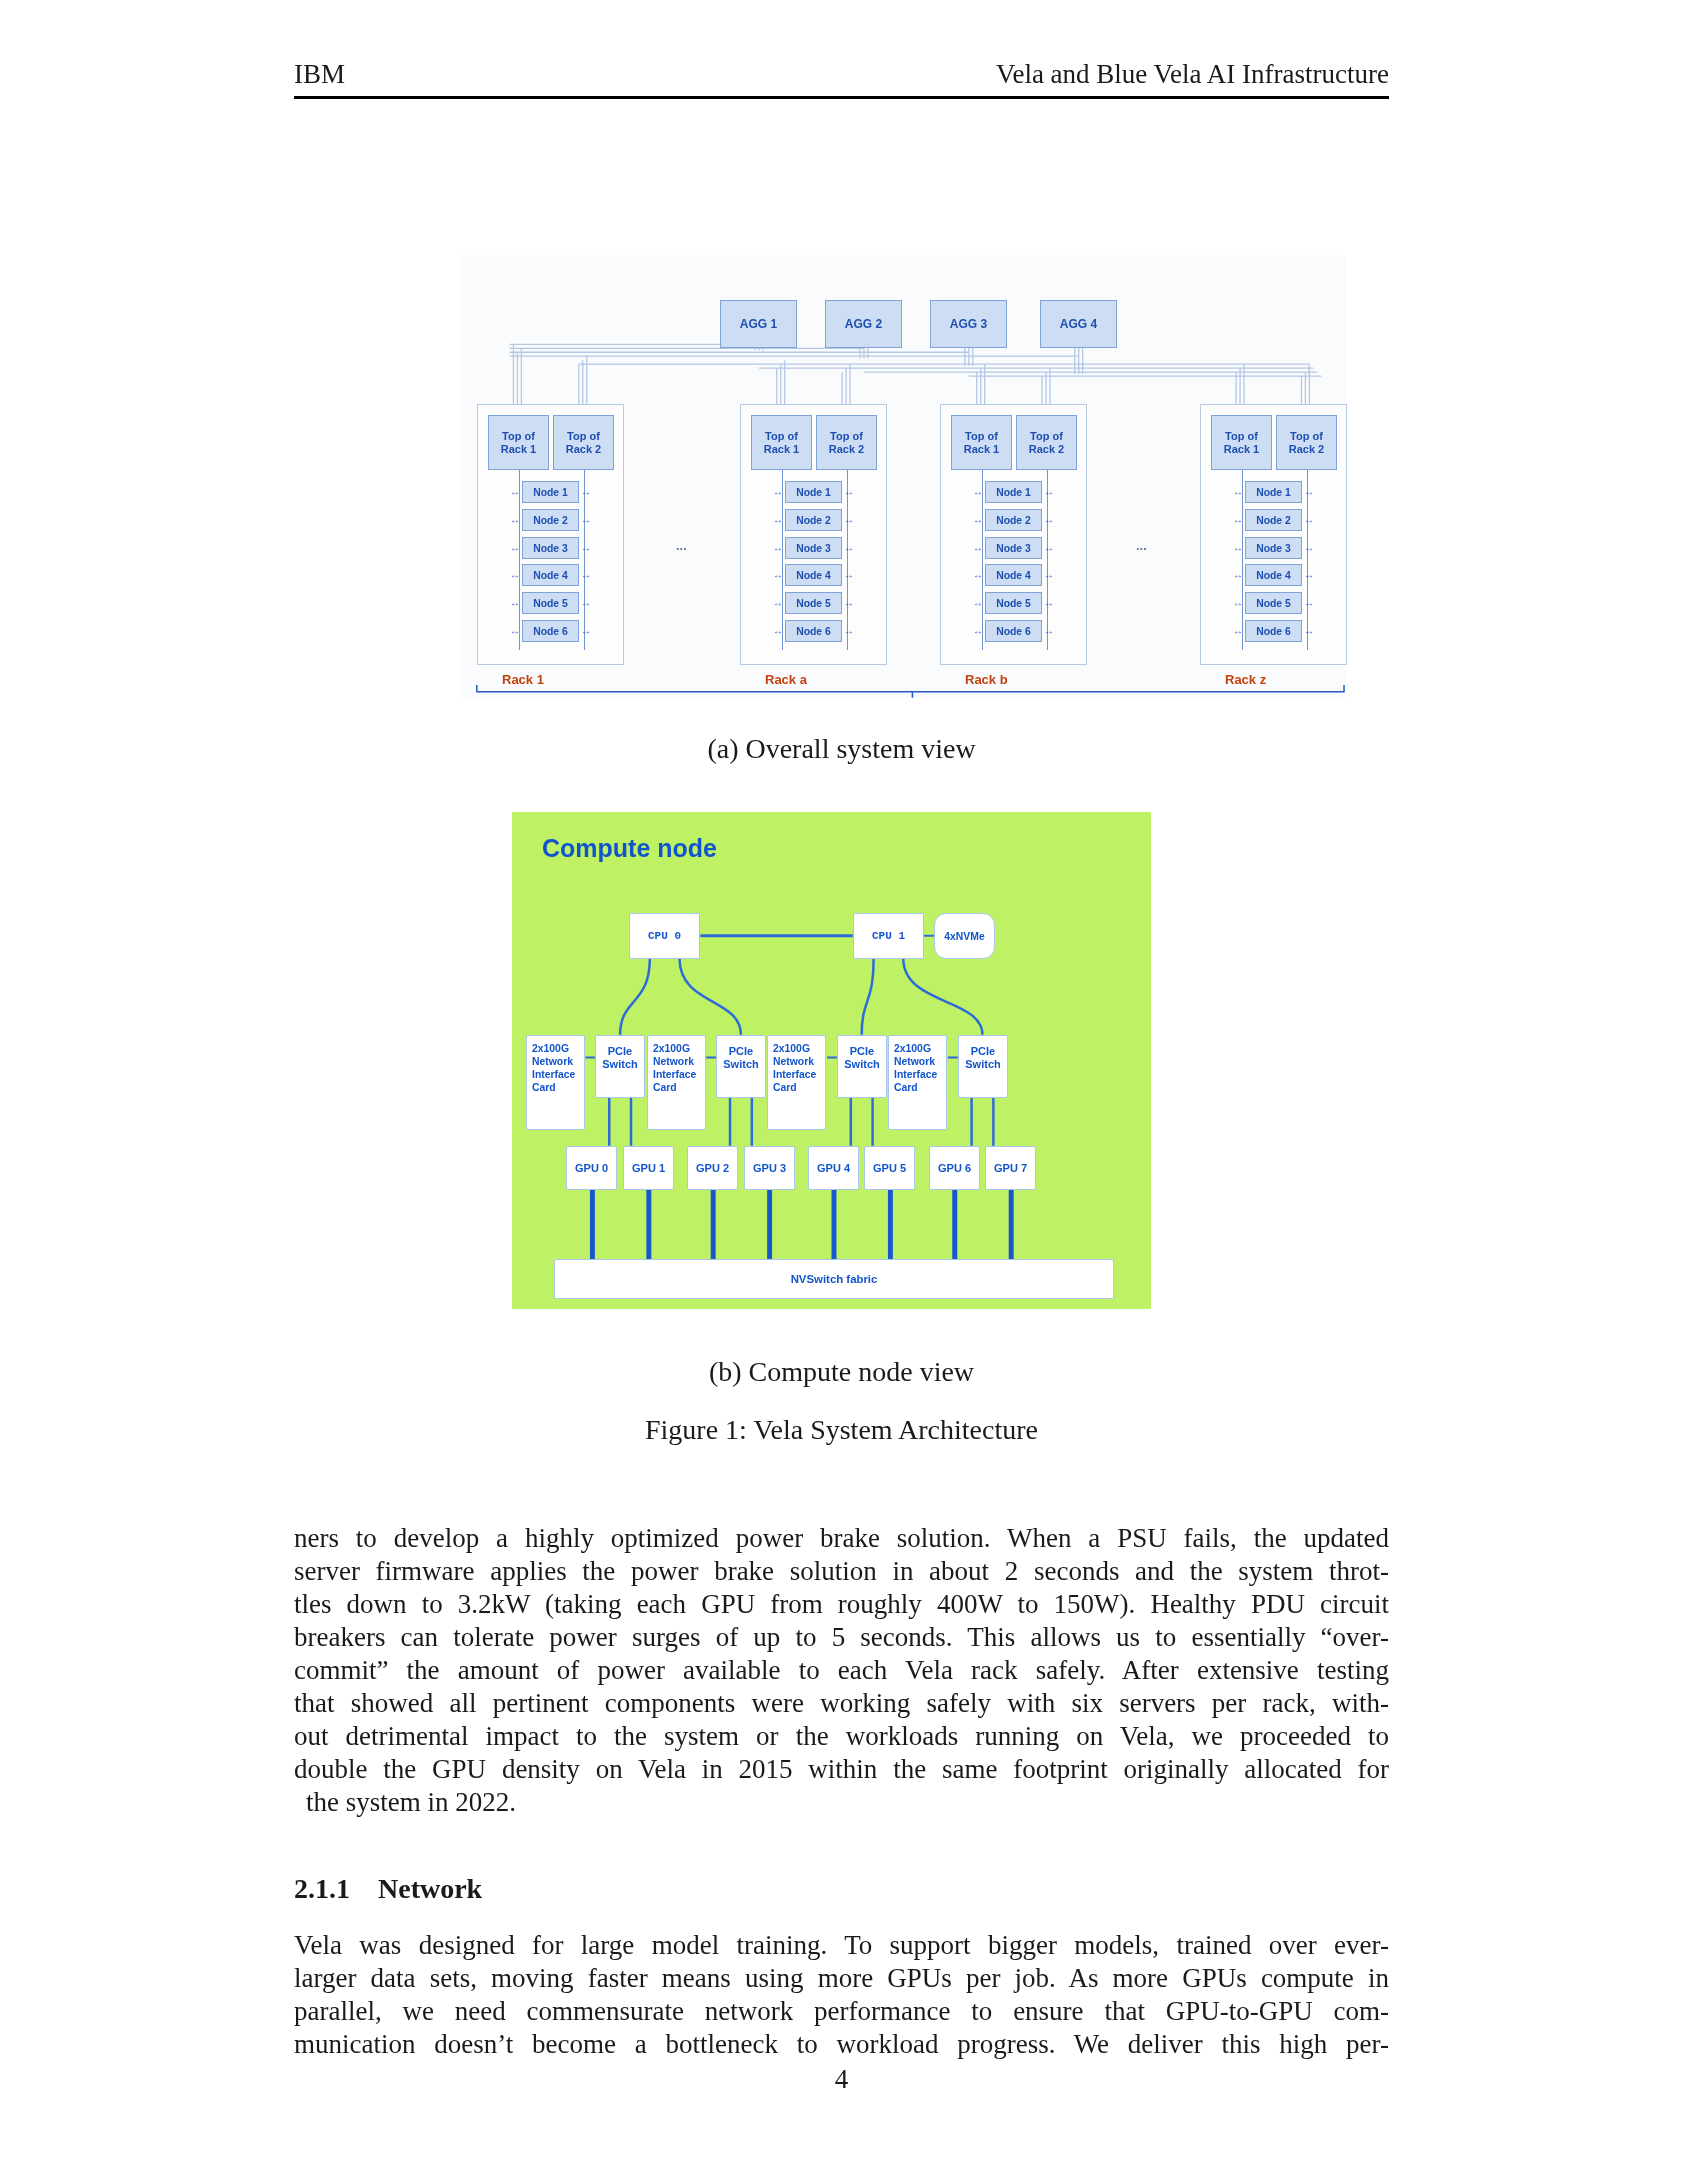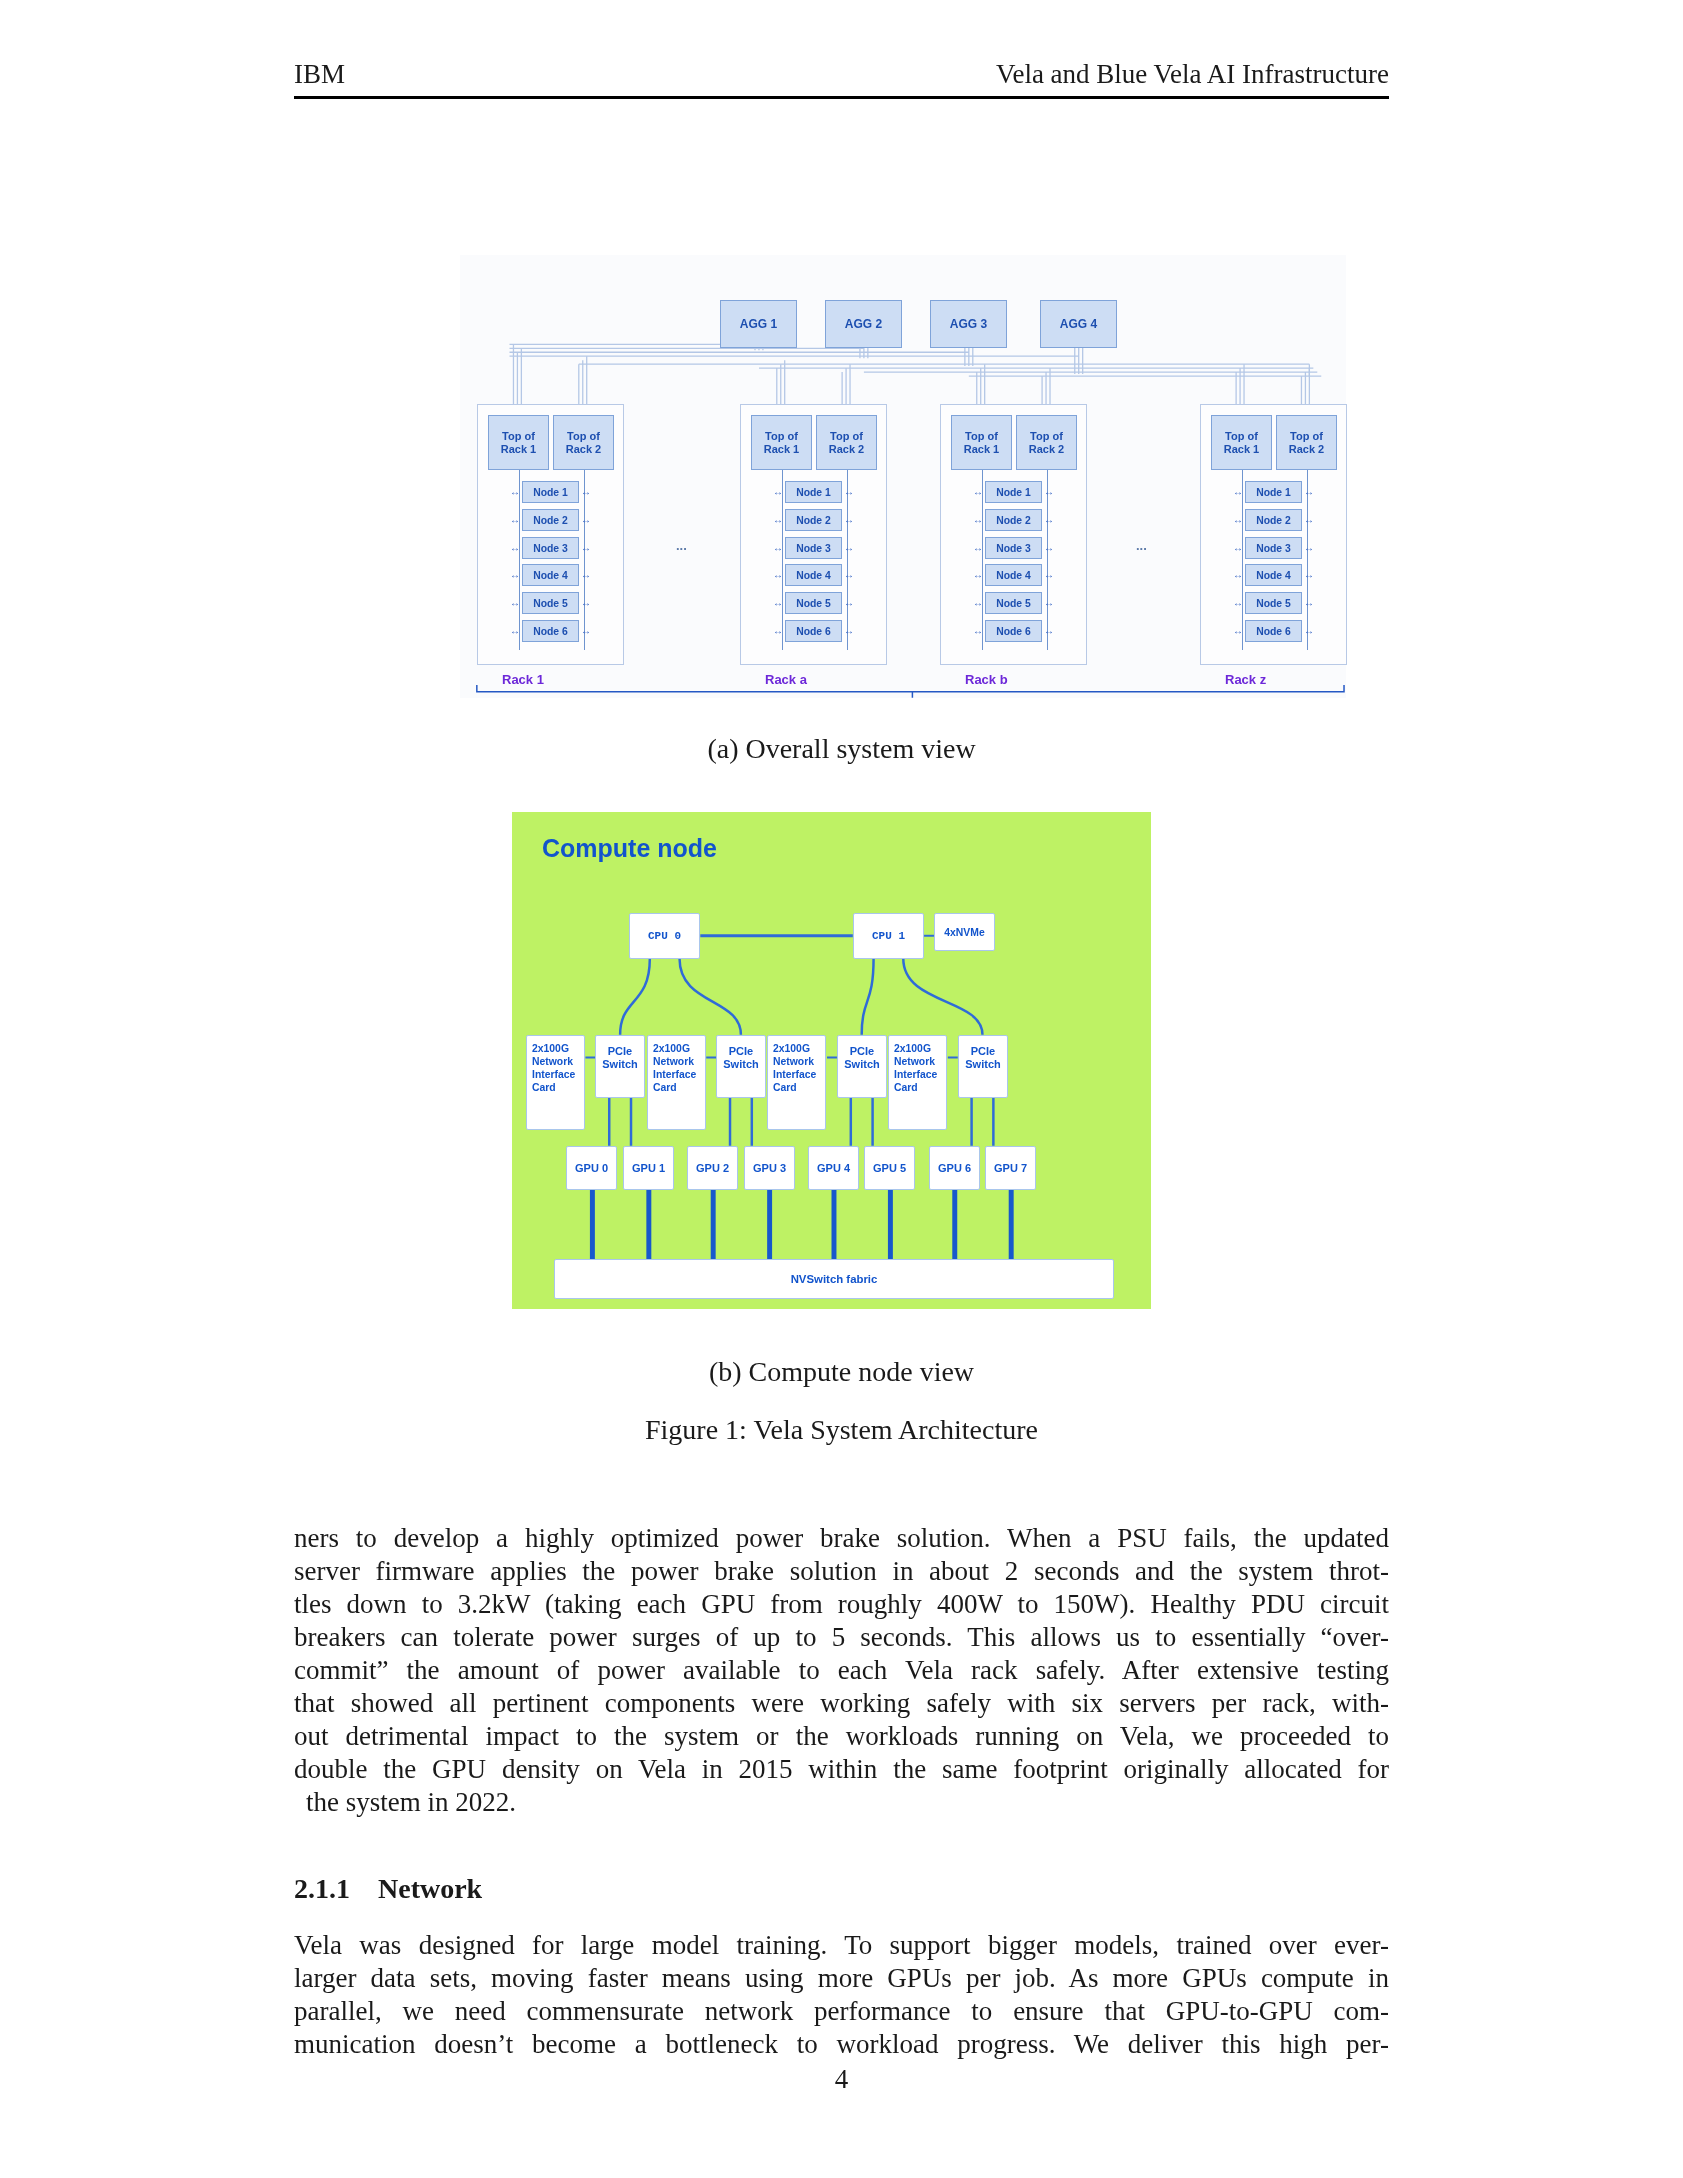--- a/index.html
+++ b/index.html
@@ -37,33 +37,33 @@
   .noderow {
     position:absolute; left:0; width:100%; height:24px;
     display:flex; align-items:center; justify-content:center; gap:2px;
   }
   .arr { color:#2f5fc0; font:bold 10px "Liberation Sans",sans-serif; line-height:1; }
   .node {
     width:57px; height:22px; background:#cdddf4; border:1px solid #7fa3d9; box-sizing:border-box;
     color:#1d4fb0; font:bold 10.4px "Liberation Sans",sans-serif;
     display:flex; align-items:center; justify-content:center; flex:0 0 auto;
   }
-  .racklabel { position:absolute; top:417px; color:#6d28d9; font:bold 13px "Liberation Sans",sans-serif;padding-left:25px; }
+  .racklabel { position:absolute; top:417px; color:#c2410c; font:bold 13px "Liberation Sans",sans-serif;padding-left:25px; }
   .figa-dots { position:absolute; top:283px; color:#5b79a8; font:bold 13px "Liberation Sans",sans-serif; }
   
   .figb { position:absolute; left:512px; top:812px; width:639px; height:497px; background:#bef264; }
   .figb svg { position:absolute; left:0; top:0; }
   .fb-title { position:absolute; left:30px; top:22px; color:#1254cc; font:bold 25px "Liberation Sans",sans-serif; }
   .wbox {
     position:absolute; background:#ffffff; border:1px solid #a9c6ec; box-sizing:border-box; border-radius:2px;
     color:#1254cc; font:bold 11px/13px "Liberation Sans",sans-serif;
     display:flex; align-items:center; justify-content:center; text-align:center;
   }
   .cpu  { top:101px; width:71px; height:46px;font-family:Liberation Mono, monospace; }
-  .nvme { top:101px; width:61px; height:38px; font-size:10.4px; }
+  .nvme { top:101px; width:61px; height:46px; font-size:10.4px;border-radius:12px; }
   .nic  { top:223px; width:59px; height:95px; font-size:10.4px; line-height:13px;
           align-items:flex-start; justify-content:flex-start; text-align:left; padding:6px 0 0 5px; }
   .sw   { top:223px; width:50px; height:63px; align-items:flex-start; padding-top:9px; }
   .gpu  { top:334px; width:51px; height:44px; }
   .fabric { left:42px; top:447px; width:560px; height:40px; font-size:11.4px; }
   
   .caption { position:absolute; left:294px; width:1095px; text-align:center; font-size:28px; }
   .bodyblock { position:absolute; left:294px; width:1095px; font-size:27px; line-height:33px; }
   .line { text-align:justify; text-align-last:justify; }
   .line.last { text-align-last:left;margin-left:12px; }

